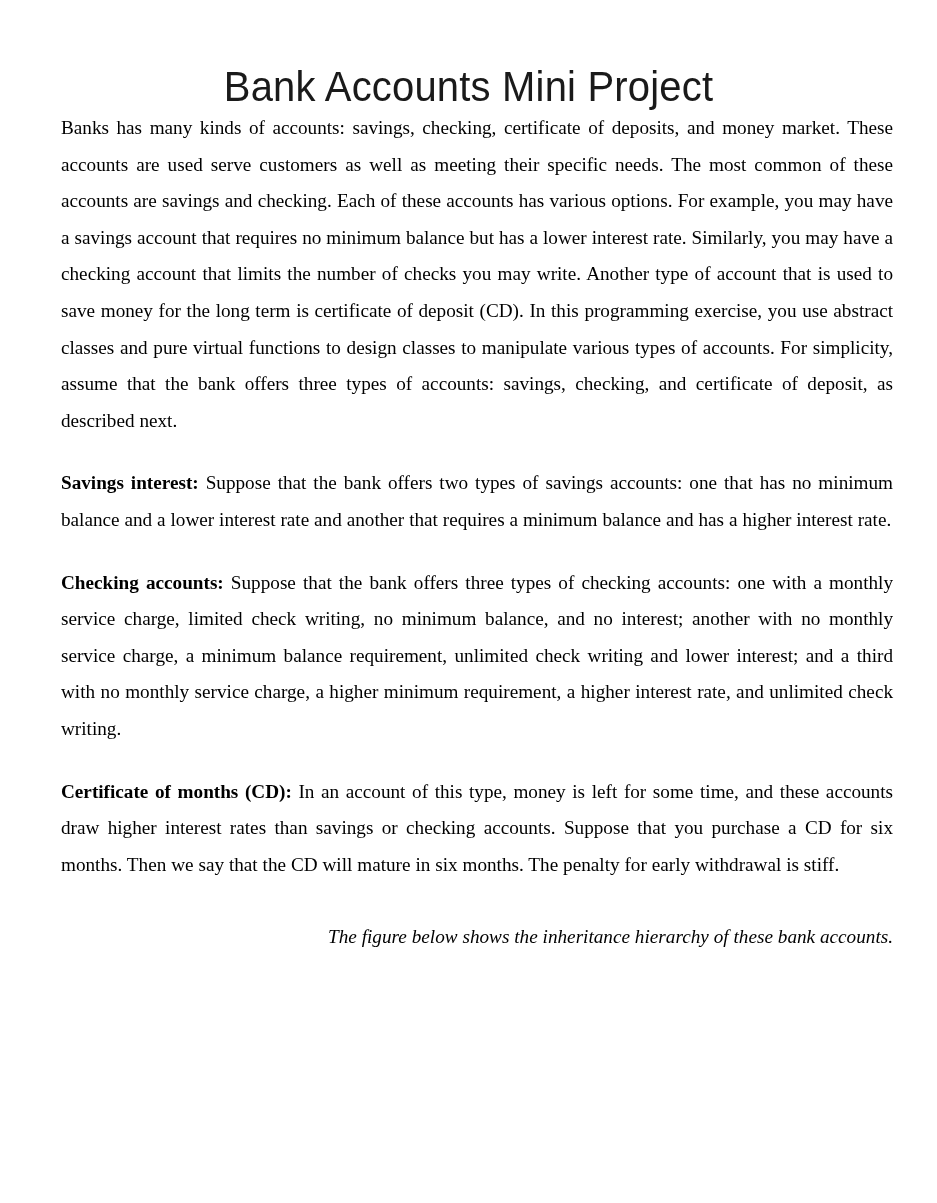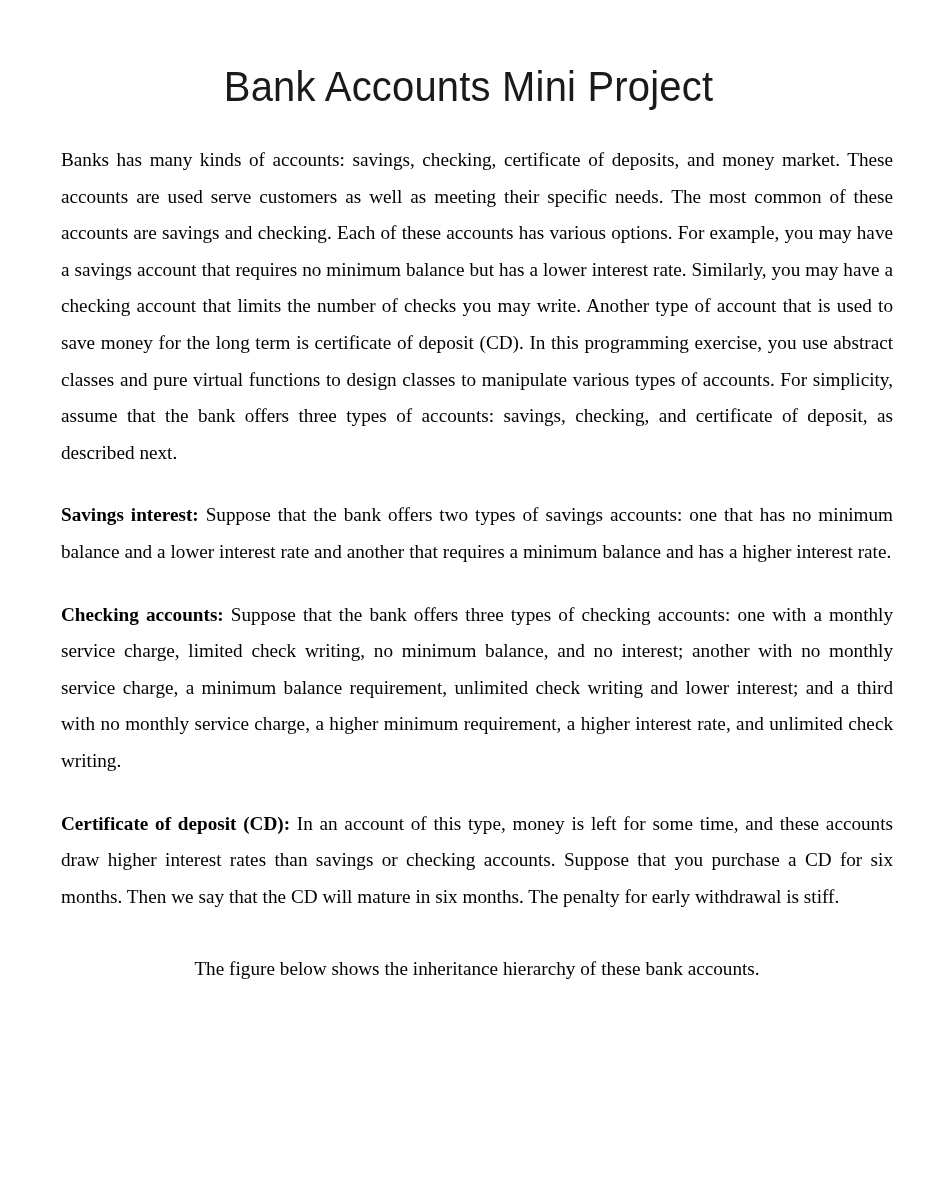--- a/index.html
+++ b/index.html
@@ -43,39 +43,39 @@
     color: #1a1a1a;
     transform: scaleX(0.93);
     transform-origin: center top;
   }
 
   .body-block {
     position: absolute;
     left: 61px;
     top: 110px;
     width: 832px;
-    margin-top: 32px;
   }
 
   p.para {
     margin: 0 0 26px 0;
     padding: 0;
     font-size: 19.2px;
     line-height: 36.6px;
     text-align: justify;
     text-justify: inter-word;
     word-spacing: 0.1px;
   }
 
   p.para:last-child {
     margin-bottom: 0;
   }
 
   p.para.no-justify {
-    text-align: center;
+    text-align: right;
+    font-style: italic;
   }
 
   .lead {
     font-weight: bold;
   }
 
   .spacer-gap {
     height: 10px;
   }
 </style>
@@ -94,21 +94,21 @@
 
     <p class="para">
       <span class="lead">Savings interest:</span><span> Suppose that the bank offers two types of savings accounts: one that has no minimum balance and a lower interest rate and another that requires a minimum balance and has a higher interest rate.</span>
     </p>
 
     <p class="para">
       <span class="lead">Checking accounts:</span><span> Suppose that the bank offers three types of checking accounts: one with a monthly service charge, limited check writing, no minimum balance, and no interest; another with no monthly service charge, a minimum balance requirement, unlimited check writing and lower interest; and a third with no monthly service charge, a higher minimum requirement, a higher interest rate, and unlimited check writing.</span>
     </p>
 
     <p class="para">
-      <span class="lead">Certificate of deposit (CD):</span><span> In an account of this type, money is left for some time, and these accounts draw higher interest rates than savings or checking accounts. Suppose that you purchase a CD for six months. Then we say that the CD will mature in six months. The penalty for early withdrawal is stiff.</span>
+      <span class="lead">Certificate of months (CD):</span><span> In an account of this type, money is left for some time, and these accounts draw higher interest rates than savings or checking accounts. Suppose that you purchase a CD for six months. Then we say that the CD will mature in six months. The penalty for early withdrawal is stiff.</span>
     </p>
 
     <div class="spacer-gap"></div>
 
     <p class="para no-justify">
       <span>The figure below shows the inheritance hierarchy of these bank accounts.</span>
     </p>
 
   </div>
 

